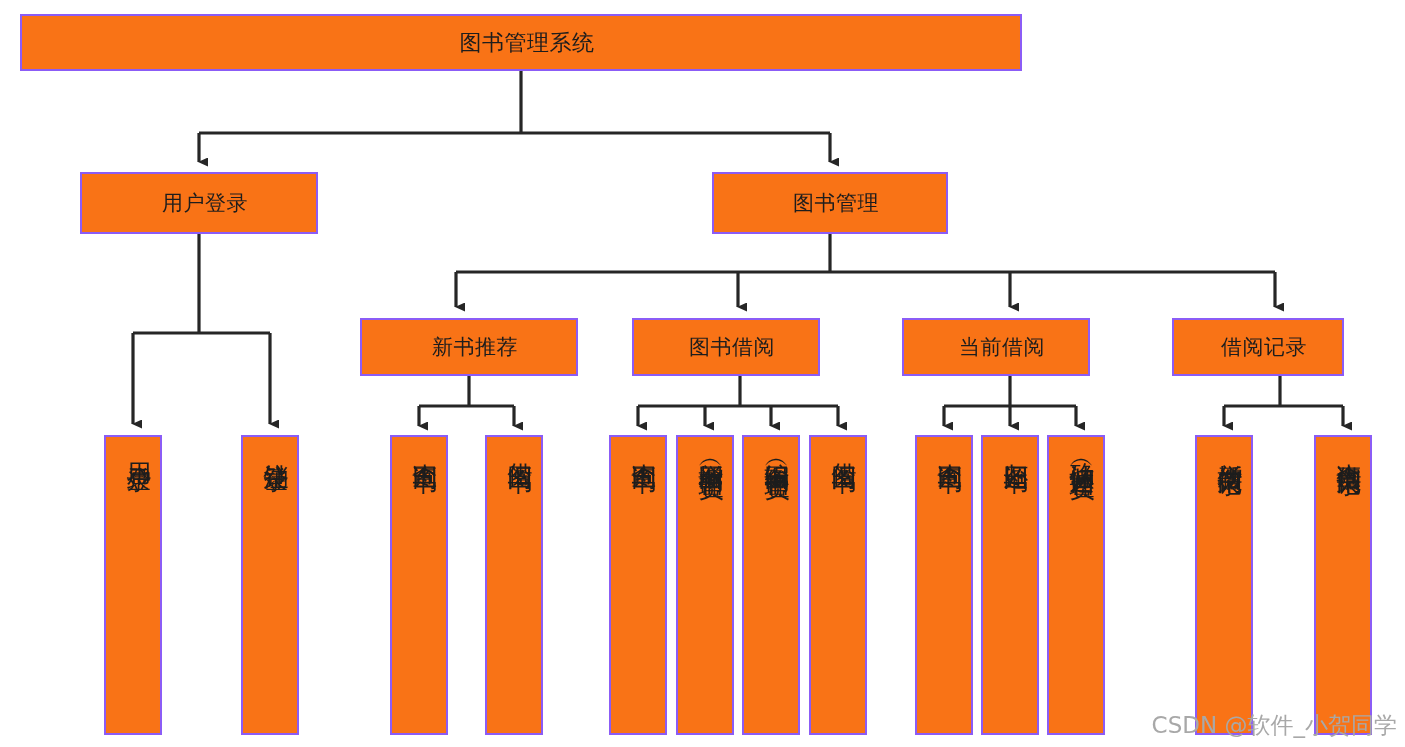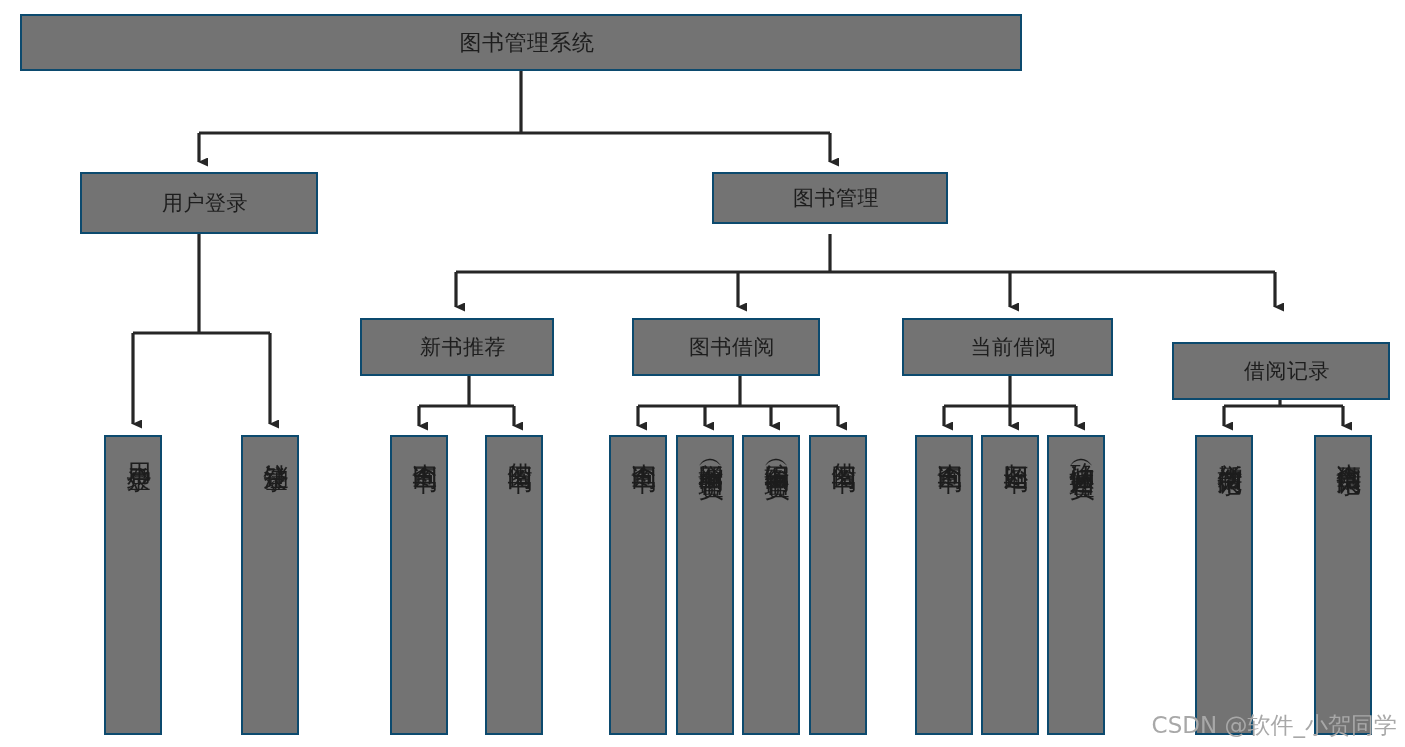--- a/index.html
+++ b/index.html
@@ -22,22 +22,22 @@
     position: absolute;
     left: 0;
     top: 0;
     width: 1405px;
     height: 747px;
     pointer-events: none;
   }
   .node {
     position: absolute;
     box-sizing: border-box;
-    background: #737373;
-    border: 2px solid #0c4a6e;
+    background: #f97316;
+    border: 2px solid #8b5cf6;
     display: flex;
     align-items: center;
     justify-content: center;
     color: #1d1d1d;
     z-index: 2;
     padding-left: 12px;
   }
   .node .node-label {
     display: block;
     text-align: center;
@@ -130,34 +130,34 @@
     </g>
   </svg>
 
   <div class="node root horizontal" style="left:20px; top:14px; width:1002px; height:57px;">
     <span class="node-label">图书管理系统</span>
   </div>
 
   <div class="node horizontal" style="left:80px; top:172px; width:238px; height:62px;">
     <span class="node-label">用户登录</span>
   </div>
-  <div class="node horizontal" style="left:712px; top:172px; width:236px; height:52px;">
+  <div class="node horizontal" style="left:712px; top:172px; width:236px; height:62px;">
     <span class="node-label">图书管理</span>
   </div>
 
-  <div class="node horizontal" style="left:360px; top:318px; width:194px; height:58px;font-family:Liberation Serif, serif;">
+  <div class="node horizontal" style="left:360px; top:318px; width:218px; height:58px;font-family:Liberation Serif, serif;">
     <span class="node-label">新书推荐</span>
   </div>
   <div class="node horizontal" style="left:632px; top:318px; width:188px; height:58px;">
     <span class="node-label">图书借阅</span>
   </div>
-  <div class="node horizontal" style="left:902px; top:318px; width:211px; height:58px;">
+  <div class="node horizontal" style="left:902px; top:318px; width:188px; height:58px;">
     <span class="node-label">当前借阅</span>
   </div>
-  <div class="node horizontal" style="left:1172px; top:318px; width:218px; height:58px;margin-top:24px;">
+  <div class="node horizontal" style="left:1172px; top:318px; width:172px; height:58px;">
     <span class="node-label">借阅记录</span>
   </div>
 
   <div class="node vertical" style="left:104px; top:435px; width:58px; height:300px;">
     <span class="node-label">用户登录</span>
   </div>
   <div class="node vertical" style="left:241px; top:435px; width:58px; height:300px;">
     <span class="node-label">注销登录</span>
   </div>
 

